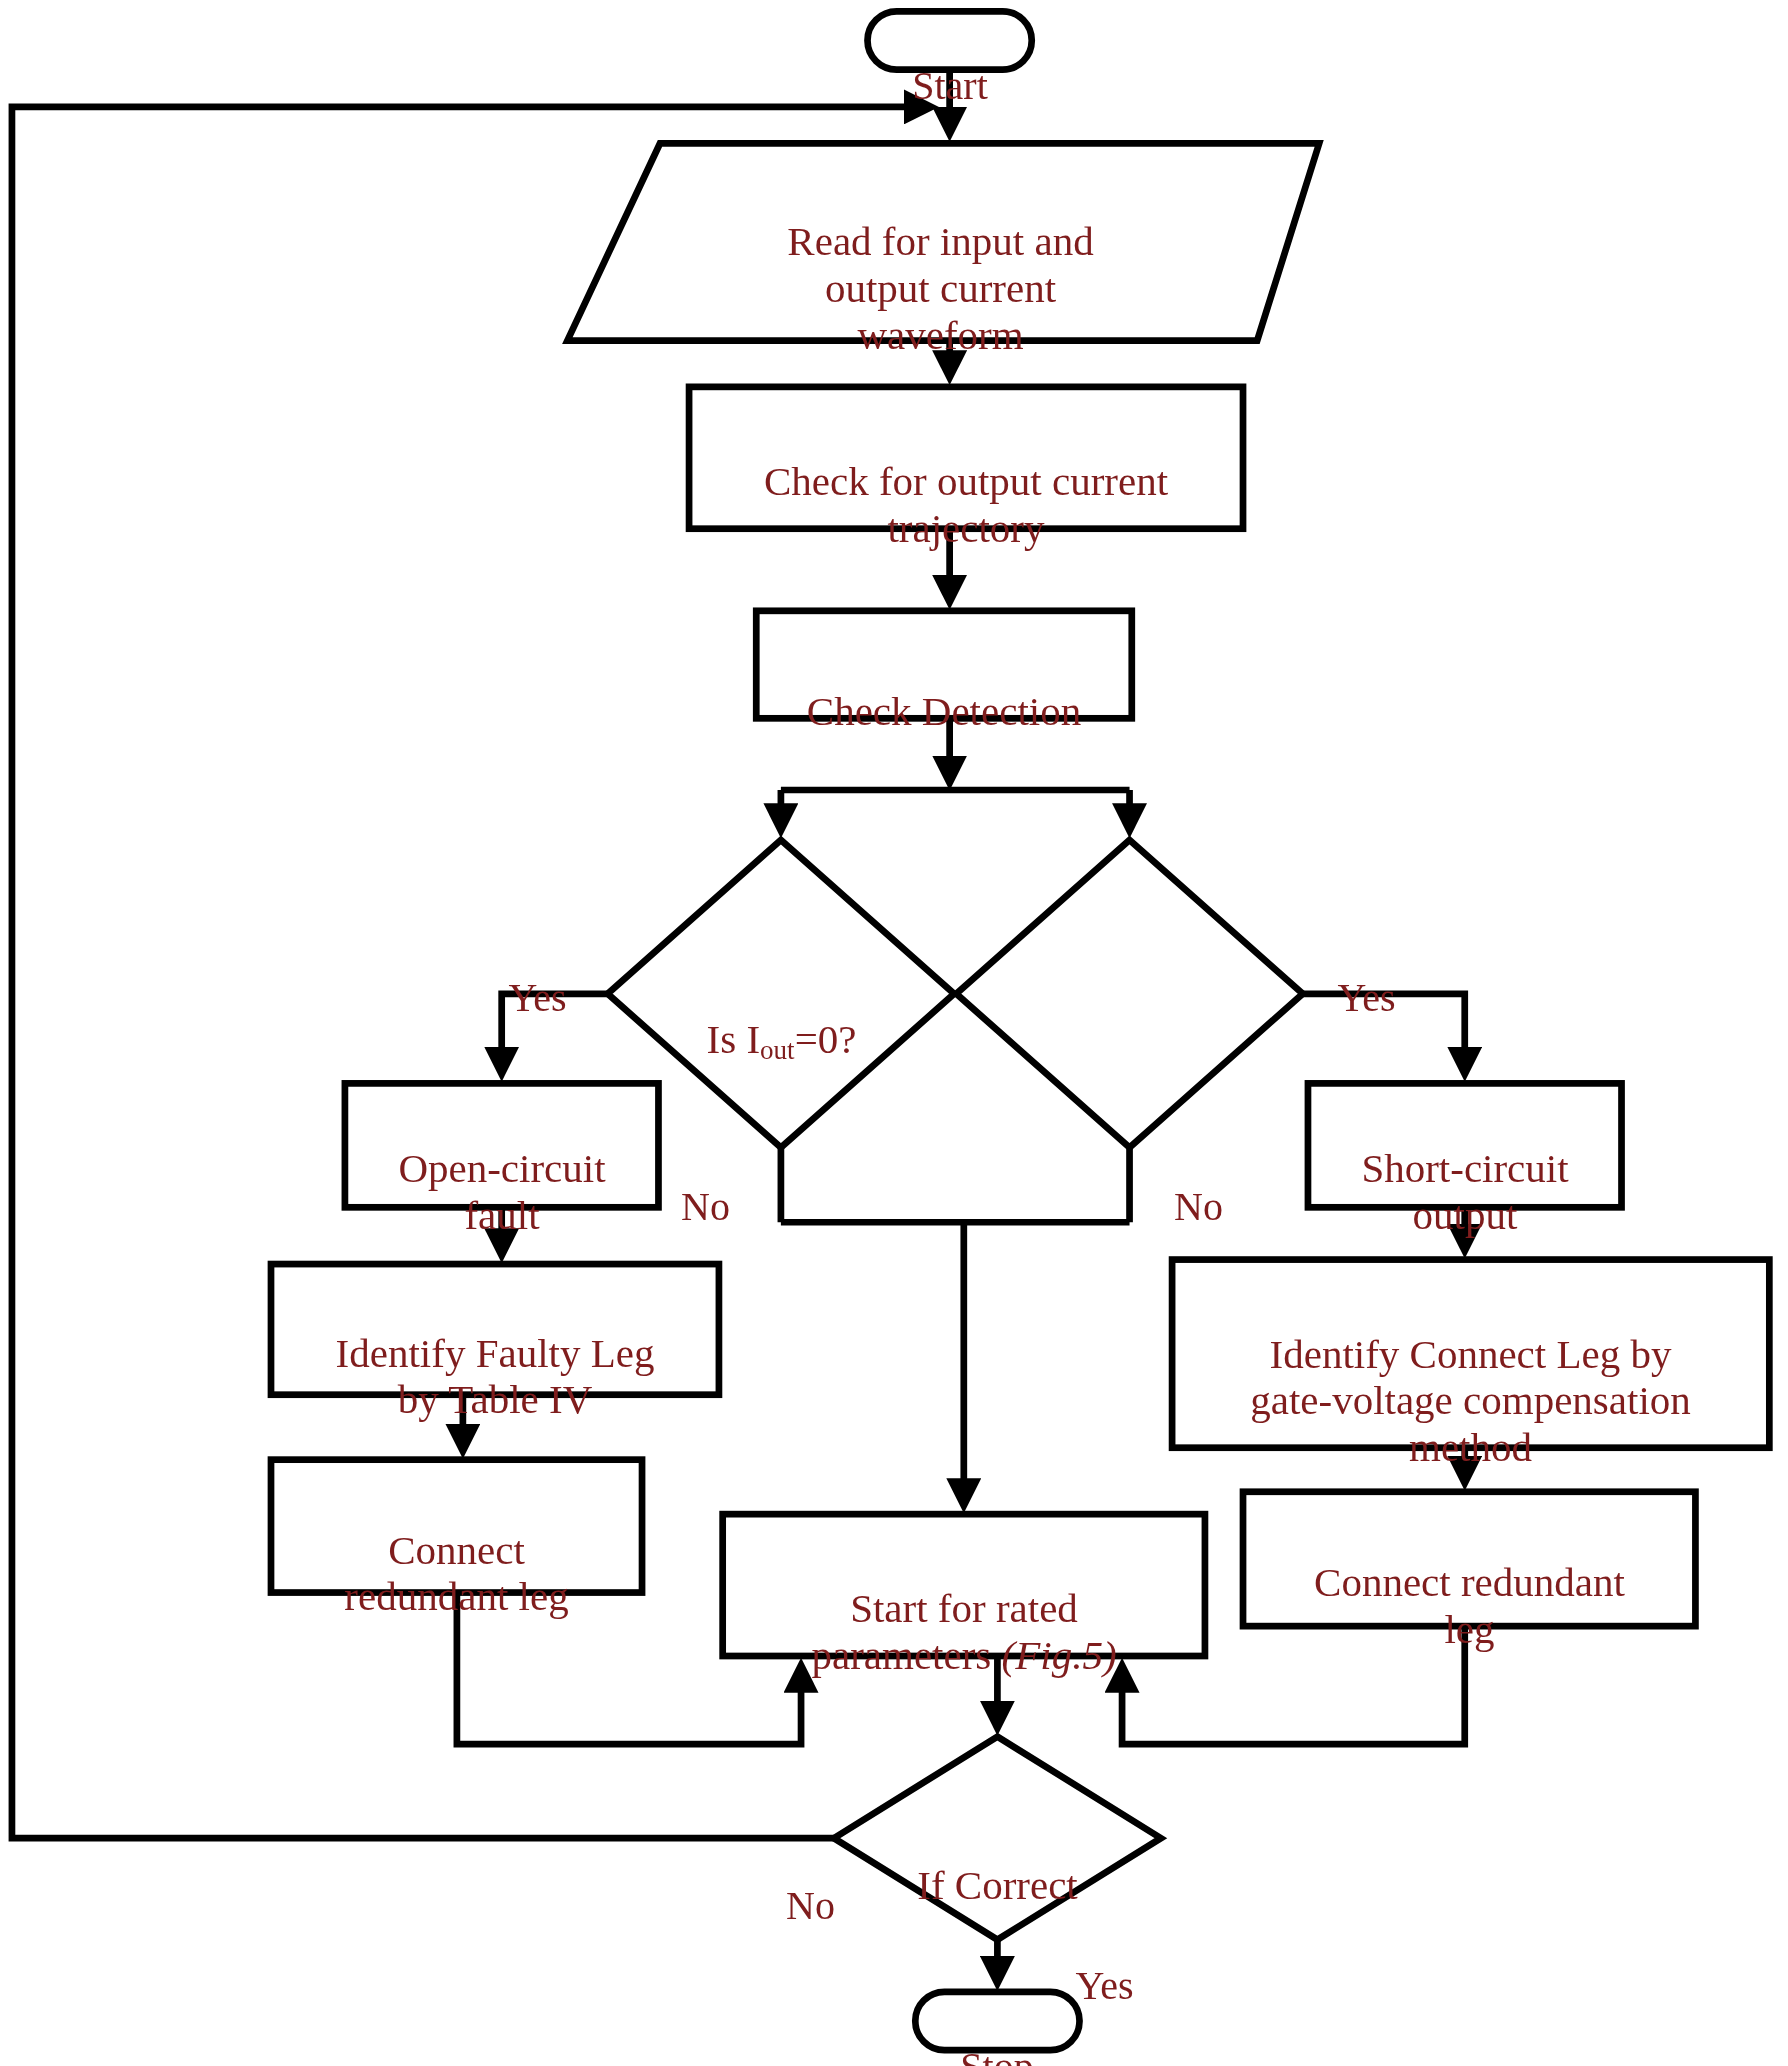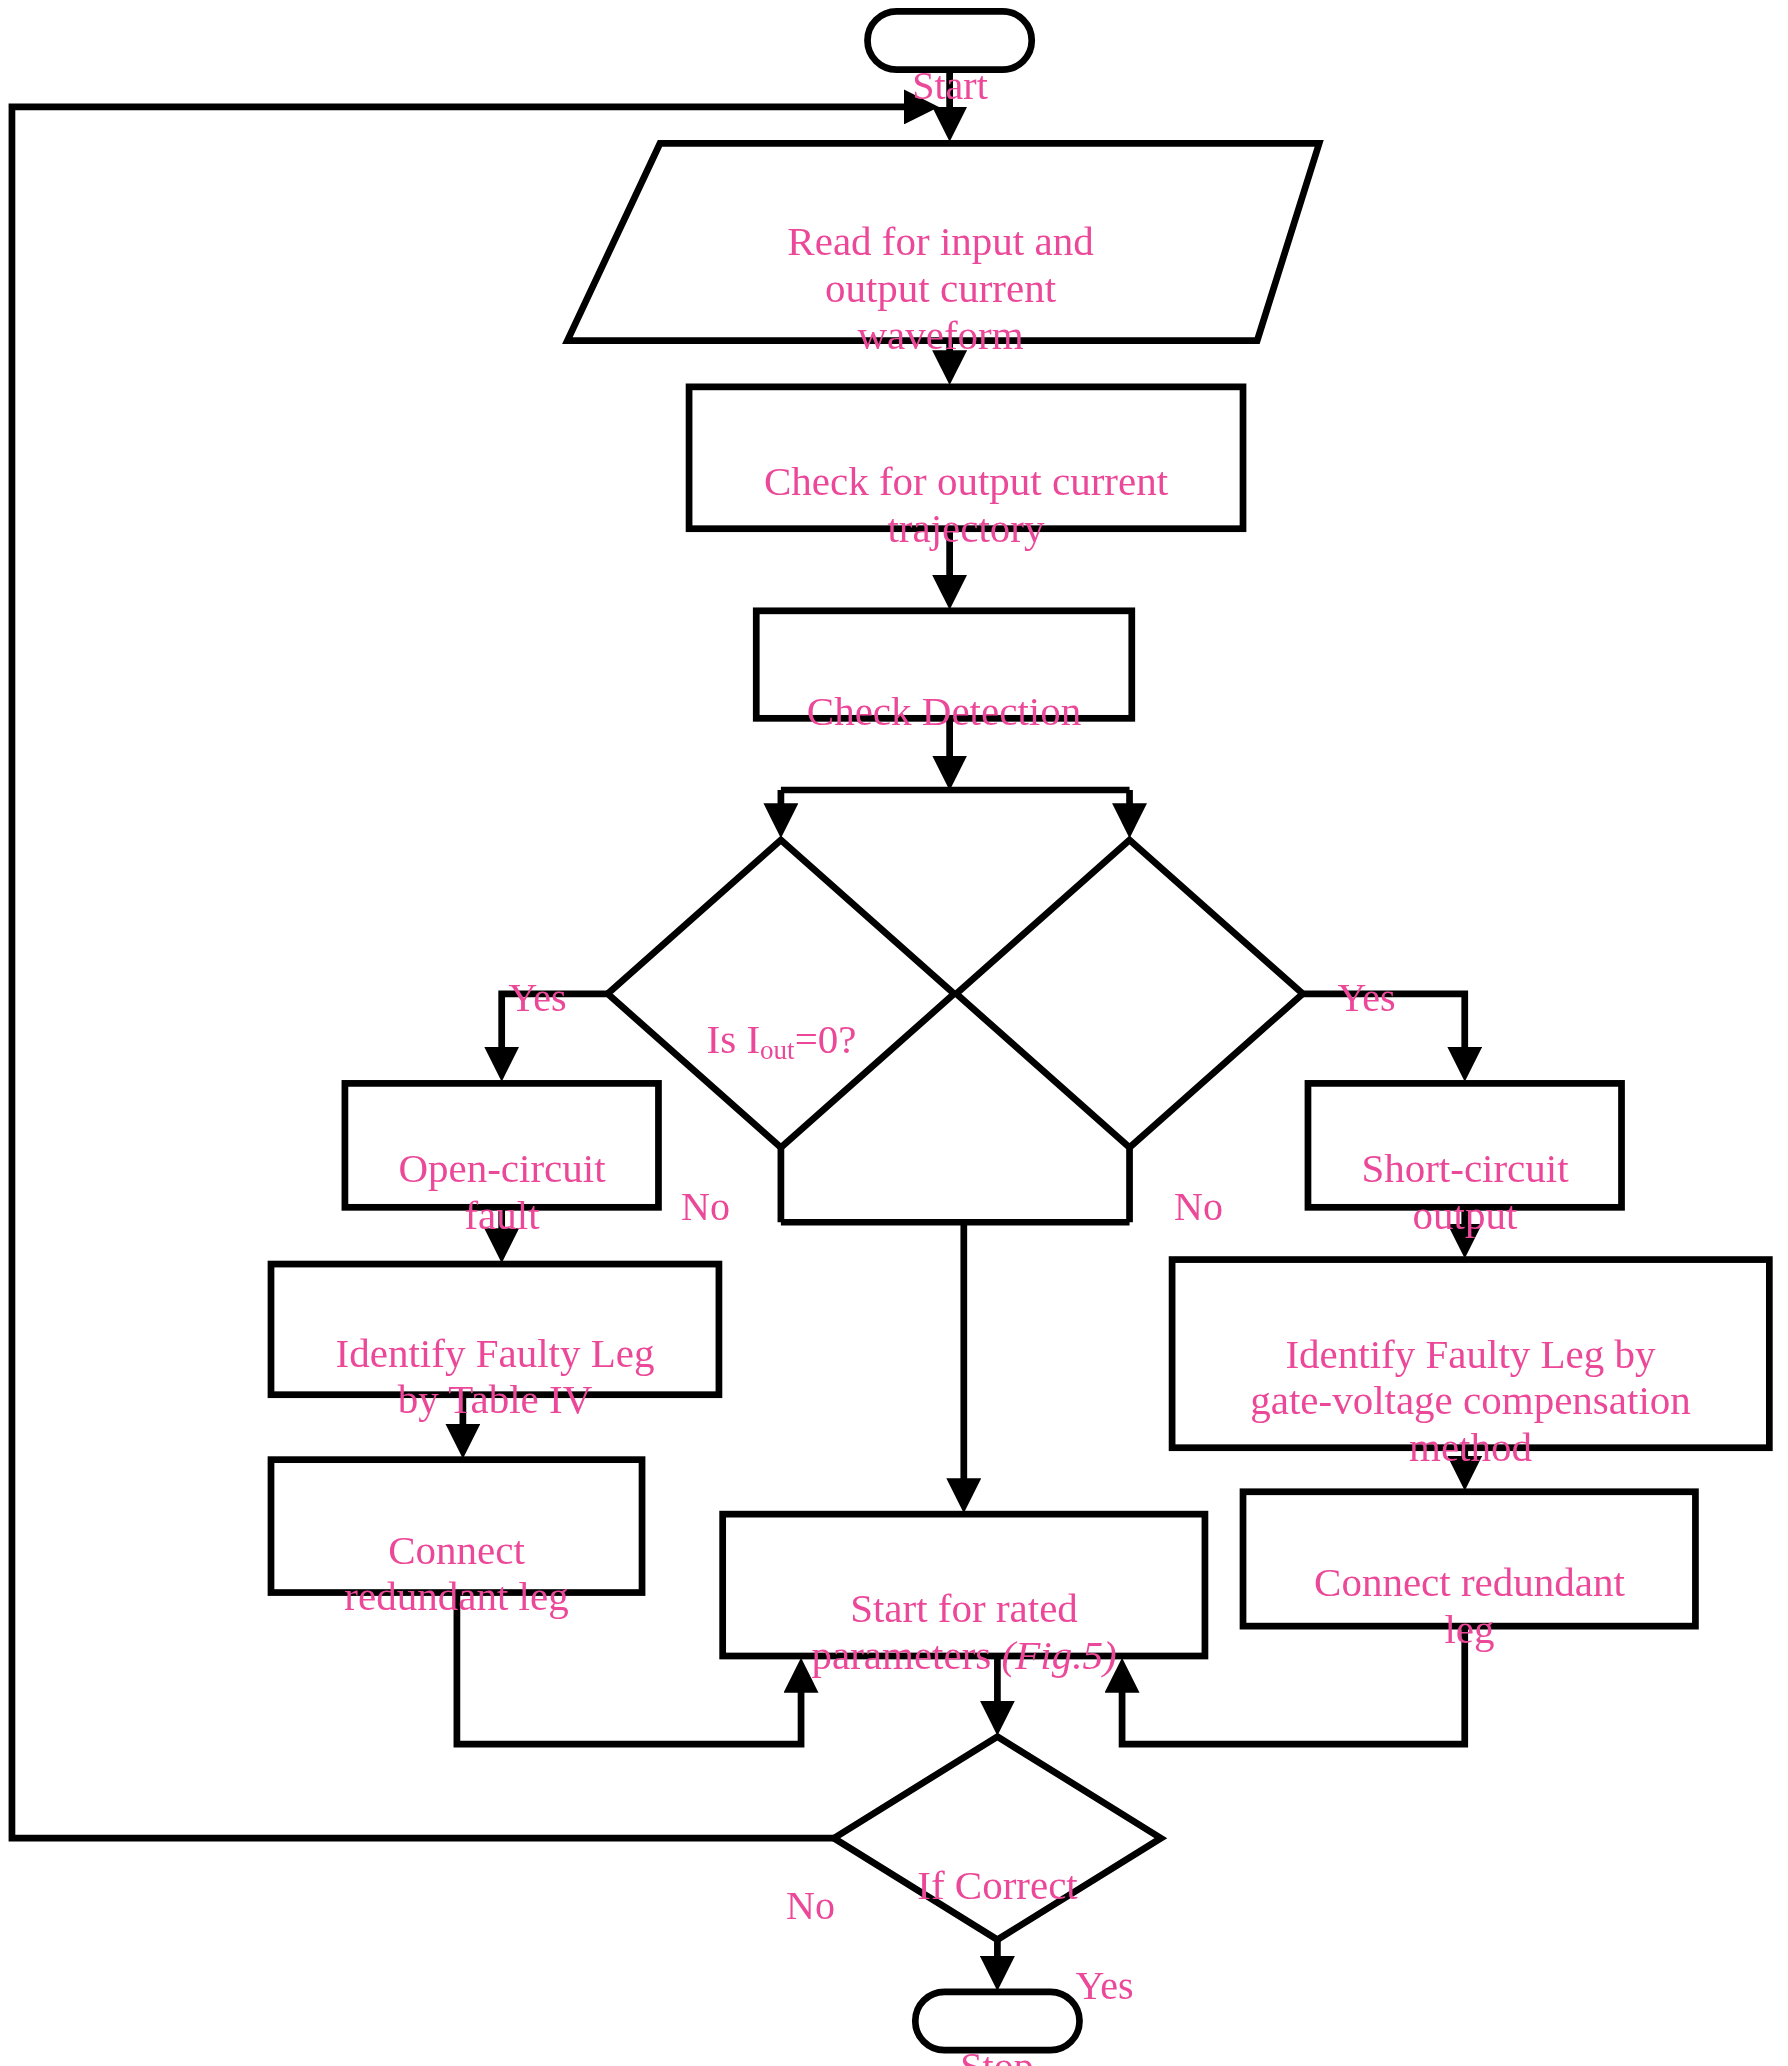--- a/index.html
+++ b/index.html
@@ -31,21 +31,21 @@
     fill: none;
     stroke: #000000;
     stroke-width: 9;
     stroke-linecap: butt;
     stroke-linejoin: miter;
   }
   .arrowhead { fill: #000000; stroke: none; }
 
   .lbl {
     position: absolute;
-    color: #ec4899;
+    color: #7f1d1d;
     text-align: center;
     line-height: 1.14;
     white-space: pre-line;
     pointer-events: none;
   }
   .lbl-node {
     font-size: 41px;
   }
   .lbl-term {
     font-size: 40px;
@@ -192,21 +192,21 @@
     <span class="ctr">Short-circuit
 output</span>
   </div>
 
   <div class="lbl lbl-node" style="left:271px; top:1264px; width:448px; height:131px;">
     <span class="ctr">Identify Faulty Leg
 by Table IV</span>
   </div>
 
   <div class="lbl lbl-node" style="left:1172px; top:1260px; width:597px; height:188px;">
-    <span class="ctr">Identify Faulty Leg by
+    <span class="ctr">Identify Connect Leg by
 gate-voltage compensation
 method</span>
   </div>
 
   <div class="lbl lbl-node" style="left:271px; top:1460px; width:371px; height:133px;">
     <span class="ctr">Connect
 redundant leg</span>
   </div>
 
   <div class="lbl lbl-node" style="left:1243px; top:1492px; width:453px; height:134px;">

